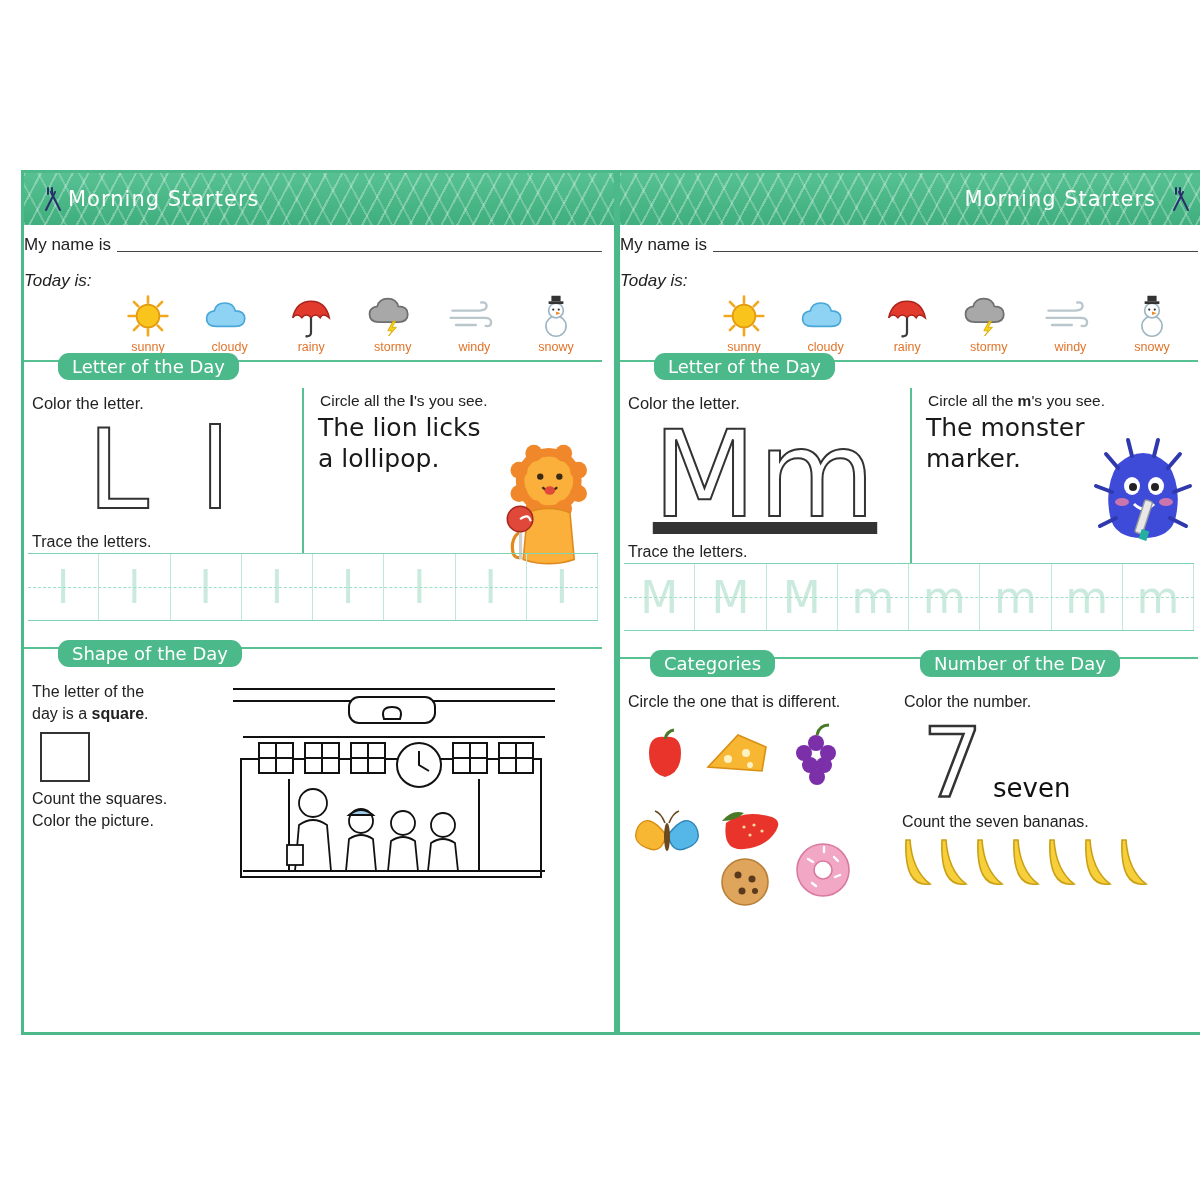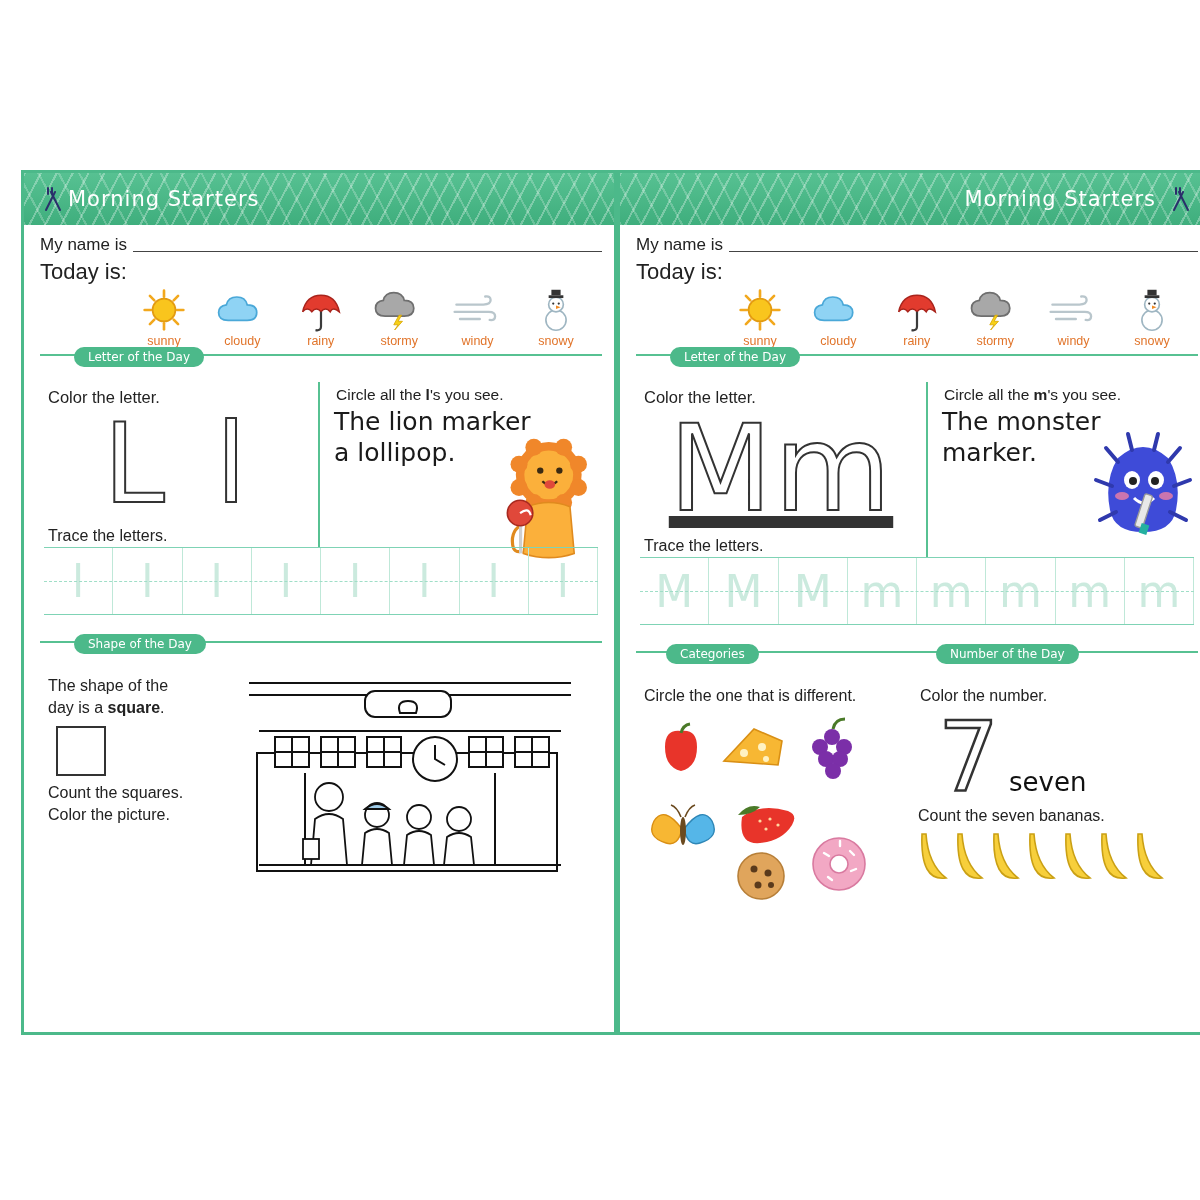--- a/index.html
+++ b/index.html
@@ -38,42 +38,42 @@
     display:flex;align-items:center;
   }
   .banner.left{justify-content:flex-start;padding-left:14px;}
   .banner.right{justify-content:flex-end;padding-right:14px;}
   .banner-title{
     font-size:21px;letter-spacing:1px;color:#ffffff;
     font-family:"DejaVu Sans", sans-serif;
   }
   .utensil{width:30px;height:30px;display:inline-block;}
 
-  .pagebody{position:relative;padding:10px 12px 0 16px;}
+  .pagebody{position:relative;padding:10px 12px 0 0;}
 
   
   .nameline{display:flex;align-items:flex-end;gap:6px;font-size:17px;color:#222;}
   .nameline .rule{flex:1;border-bottom:1.6px solid #444;height:14px;margin-bottom:3px;}
-  .todayrow{font-size:22px;color:#222;margin-top:4px;}
+  .todayrow{font-size:17px;color:#222;margin-top:16px;font-style:italic;}
 
   .weather{
     display:flex;justify-content:space-between;align-items:flex-end;
     margin:2px 8px 4px 86px;
   }
   .wx{width:76px;text-align:center;}
   .wx .glyph{height:46px;display:flex;align-items:center;justify-content:center;}
   .wx .lbl{font-size:12.5px;color:#e1742a;margin-top:1px;}
 
   .hr-green{border:0;border-top:2px solid #57c192;margin:6px 0 0 0;}
 
   
   .tagrow{position:relative;height:24px;margin-top:2px;}
   .tag{
     display:inline-block;background:#4cb98a;color:#fff;border-radius:11px;
-    font-size:12px;padding:3px 14px;position:absolute;top:-11px;left:34px;
+    font-size:18px;padding:3px 14px;position:absolute;top:-11px;left:34px;
     white-space:nowrap;
     font-family:"DejaVu Sans", sans-serif;
   }
   .tag.tcat{left:30px;}
   .tag.tnum{left:300px;}
 
   .twocol{display:flex;}
   .colL{width:278px;position:relative;}
   .colR{flex:1;position:relative;border-left:2px solid #57c192;padding-left:14px;}
 
@@ -242,21 +242,21 @@
           <div class="colL">
             <div class="instr">Color the letter.</div>
             <div class="bigletter">L l</div>
             <div class="trace-label">Trace the letters.</div>
           </div>
           <div class="colR">
             <div class="circle-line">
               <span>Circle all the</span>
               <b>l</b><span>'s you see.</span>
             </div>
-            <div class="sentence">The lion marker</div>
+            <div class="sentence">The lion licks</div>
             <div class="sentence">a lollipop.</div>
             <div style="position:absolute;right:2px;top:44px;">
               <svg viewBox="0 0 120 130" width="128" height="138">
 
                 <circle cx="72" cy="46" r="31" fill="#f0872a"></circle>
                 <circle cx="72" cy="46" r="23" fill="#fbb03b"></circle>
                 <g fill="#f0872a">
                   <circle cx="44" cy="36" r="8"></circle>
                     <circle cx="44" cy="58" r="8"></circle>
                   <circle cx="58" cy="20" r="8"></circle>
@@ -296,21 +296,21 @@
         </div>
 
         <hr class="hr-green" style="margin-top:26px">
 
         <div class="tagrow">
           <span class="tag">Shape of the Day</span>
         </div>
 
         <div class="twocol">
           <div style="width:190px">
-            <div class="small" style="margin-top:6px">The shape of the</div>
+            <div class="small" style="margin-top:6px">The letter of the</div>
             <div class="small">
               <span>day is a</span>
               <b>square</b><span>.</span>
             </div>
             <div class="sq-outline"></div>
             <div class="small">Count the squares.</div>
             <div class="small">Color the picture.</div>
           </div>
 
           <div style="flex:1">

